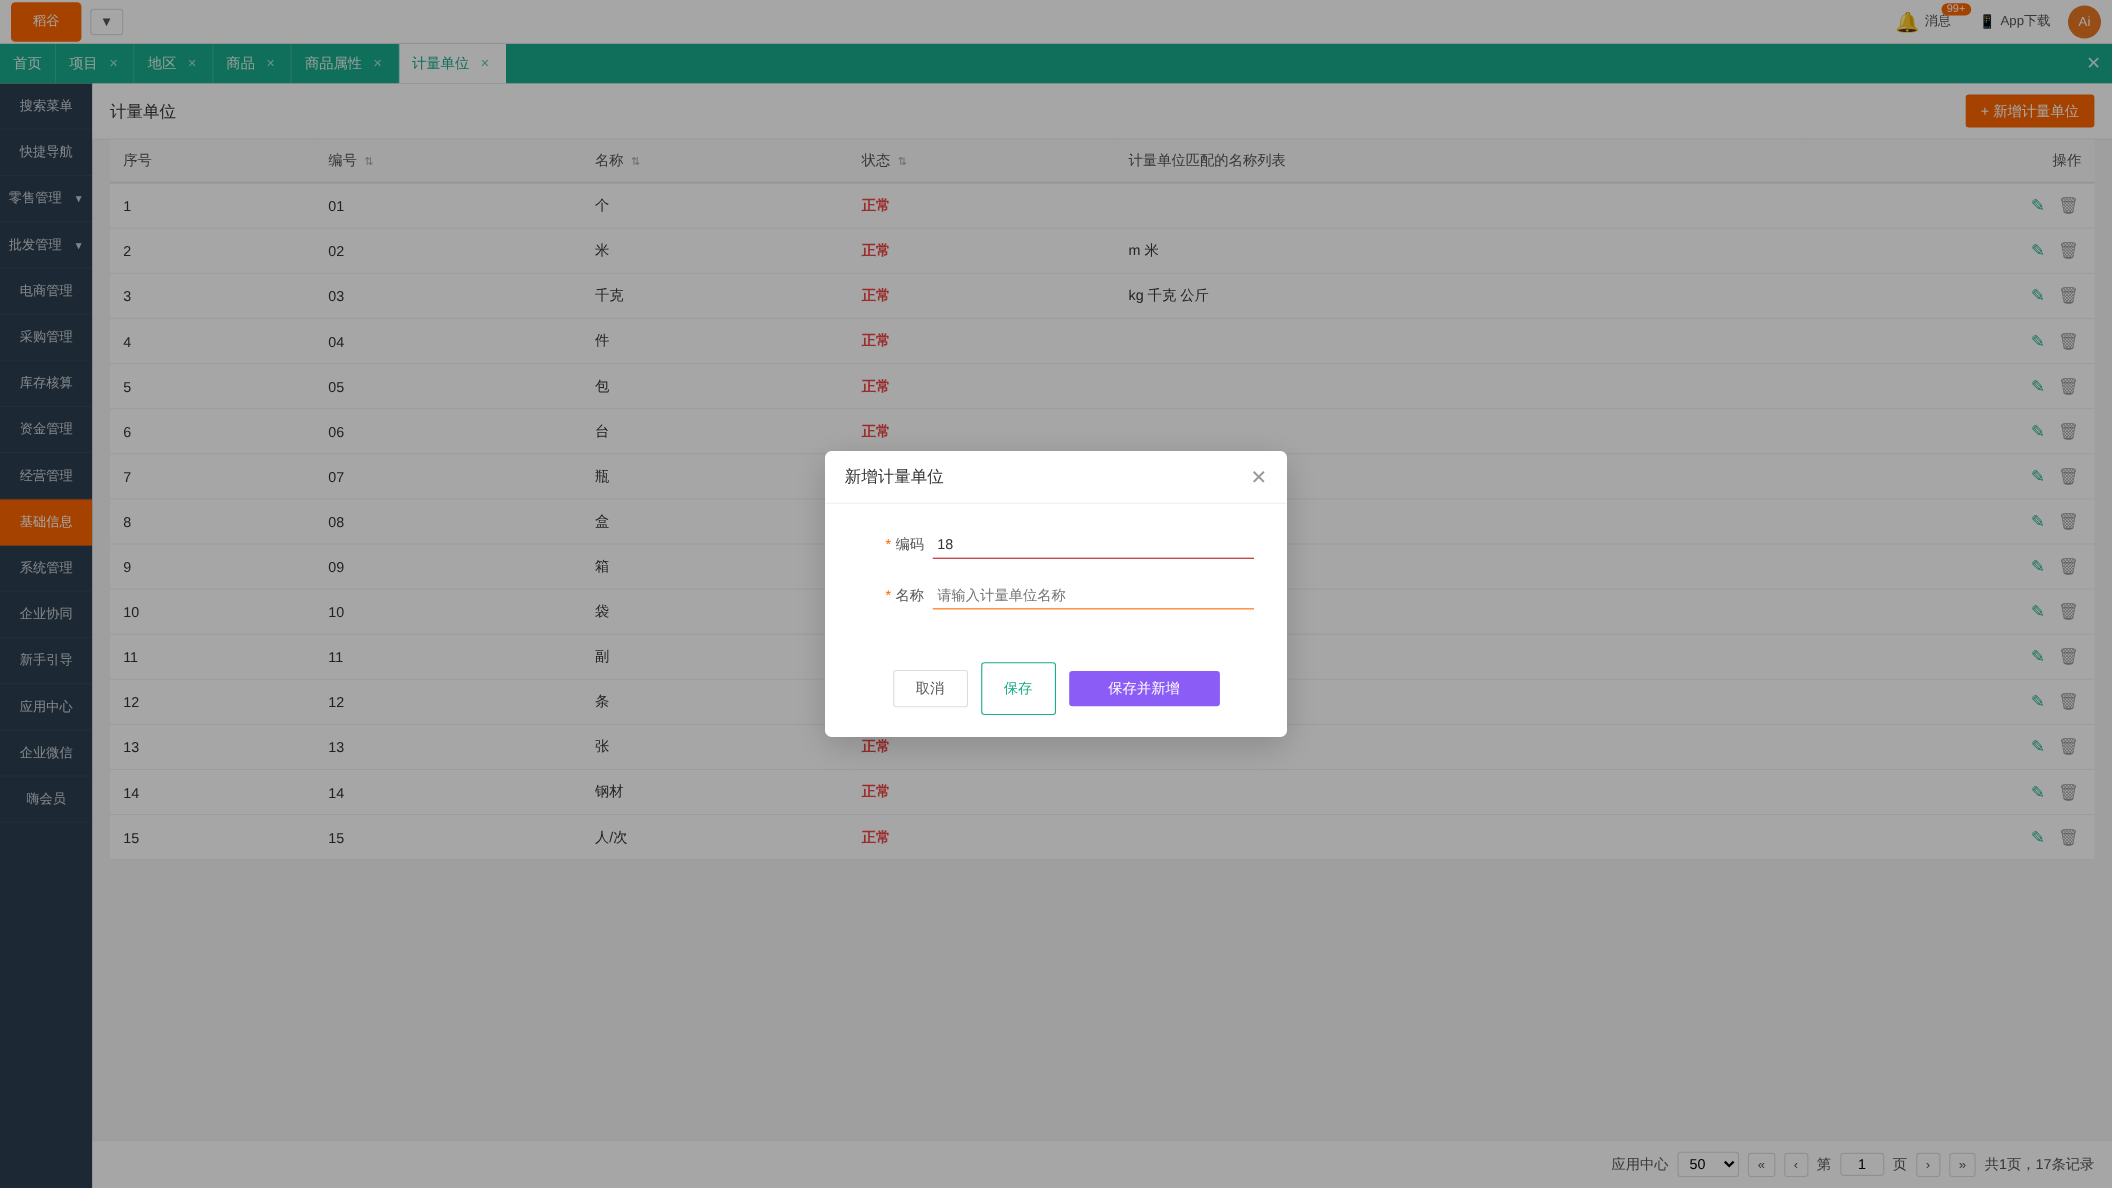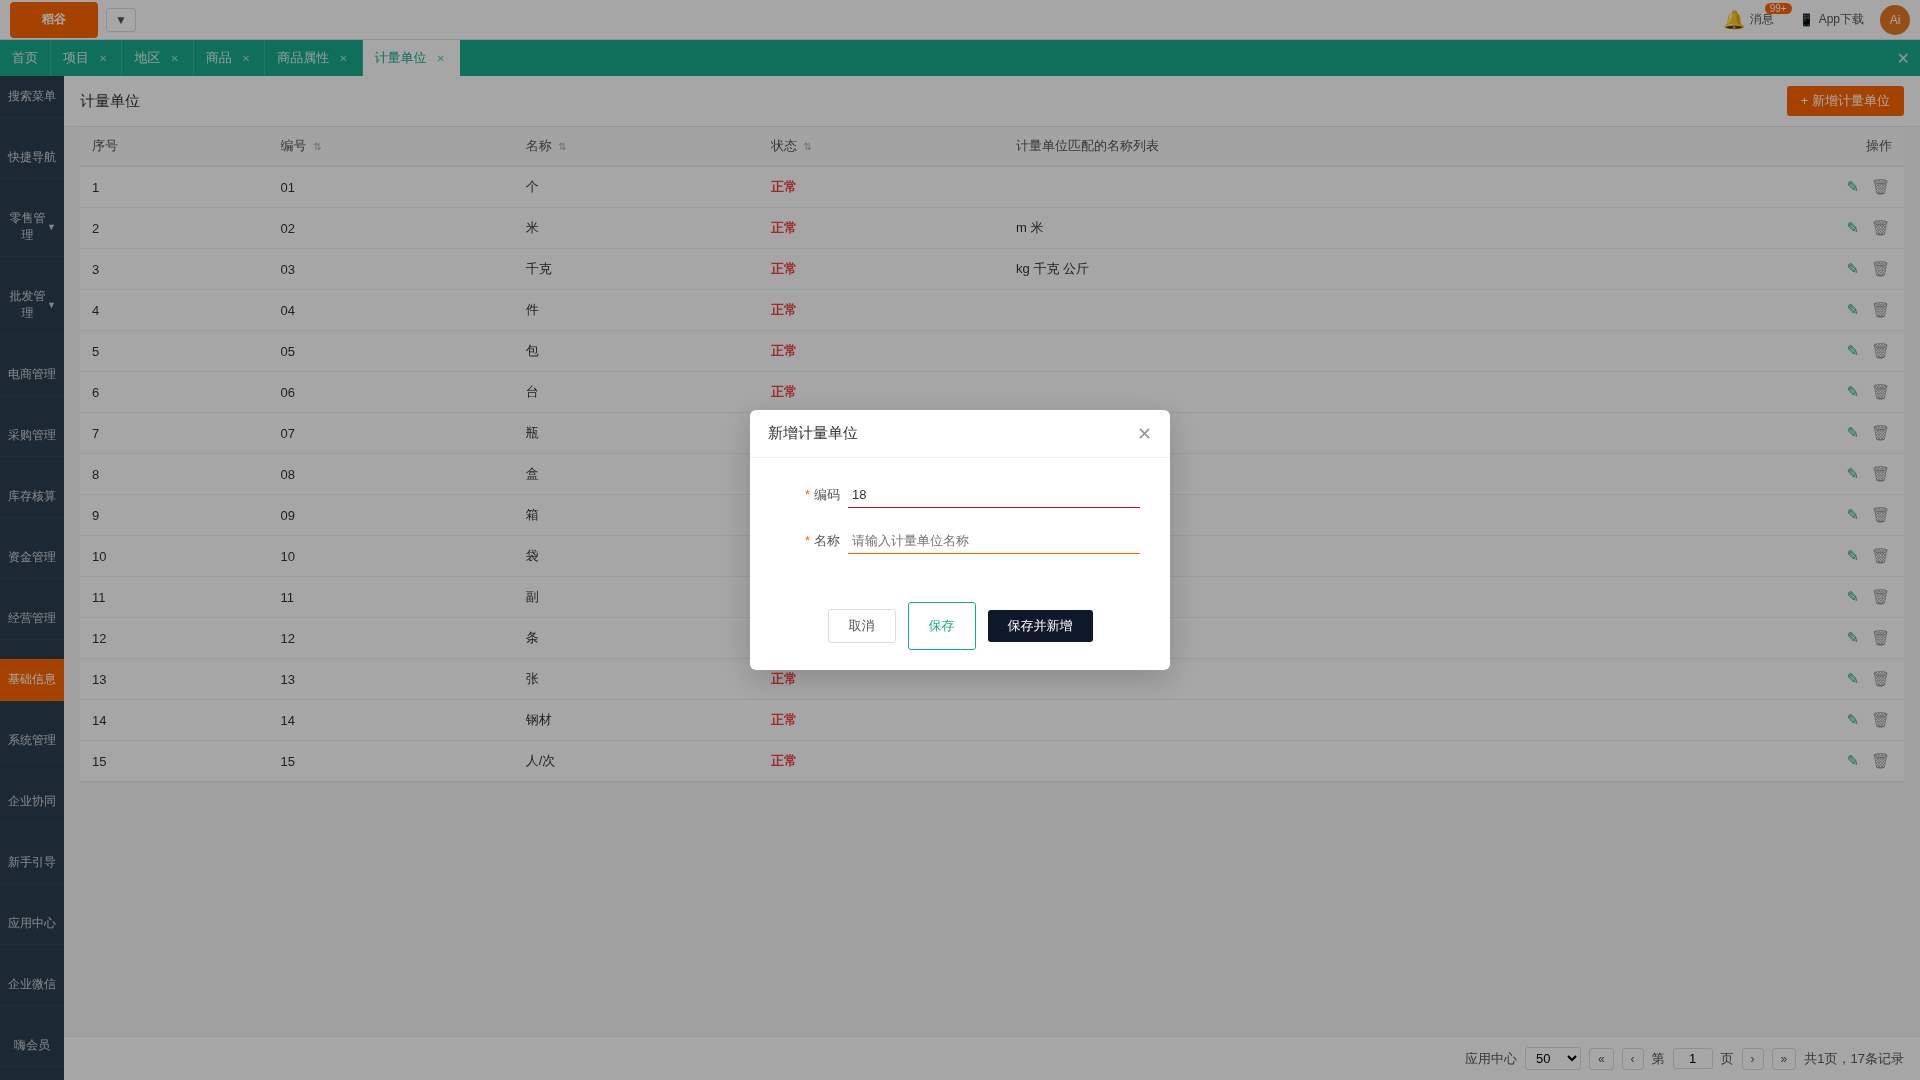--- a/index.html
+++ b/index.html
@@ -10,30 +10,30 @@
       height: 40px;
       background: #fff;
       border-bottom: 1px solid #e0e0e0;
       display: flex;
       align-items: center;
       padding: 0 10px;
       justify-content: space-between;
     }
     .topbar-left { display: flex; align-items: center; gap: 8px; }
     .logo-box {
-      width: 88px;
+      width: 64px;
       height: 36px;
       background: #f60;
       border-radius: 4px;
       display: flex;
       align-items: center;
       justify-content: center;
       color: #fff;
       font-size: 12px;
-      font-weight: bold;
+      font-weight: normal;
     }
     .topbar-dropdown {
       display: flex;
       align-items: center;
       gap: 4px;
       padding: 4px 8px;
       border: 1px solid #ddd;
       border-radius: 3px;
       cursor: pointer;
       font-size: 12px;
@@ -130,26 +130,25 @@
     }
 
     
     .main-layout {
       display: flex;
       height: calc(1080px - 40px - 36px);
     }
 
     
     .sidebar {
-      width: 64px;
+      width: 84px;
       background: #2c3e50;
       display: flex;
       flex-direction: column;
       overflow-y: auto;
-      gap: 19px;
     }
     .sidebar-item {
       padding: 12px 4px;
       color: rgba(255,255,255,0.75);
       font-size: 12px;
       text-align: center;
       cursor: pointer;
       border-bottom: 1px solid rgba(255,255,255,0.05);
       display: flex;
       align-items: center;
@@ -365,24 +364,24 @@
     .btn-save {
       border: 1px solid #1aab8a;
       background: #fff;
       color: #1aab8a;
       padding: 14px 20px;
       border-radius: 3px;
       font-size: 13px;
       cursor: pointer;
     }
     .btn-save-new {
-      background: #0f172a;
+      background: #8b5cf6;
       color: #fff;
       border: none;
-      padding: 7px 20px;
+      padding: 7px 36px;
       border-radius: 3px;
       font-size: 13px;
       cursor: pointer;
     }
   </style>
 </head>
 <body>
 
 <div class="topbar">
   <div class="topbar-left">

